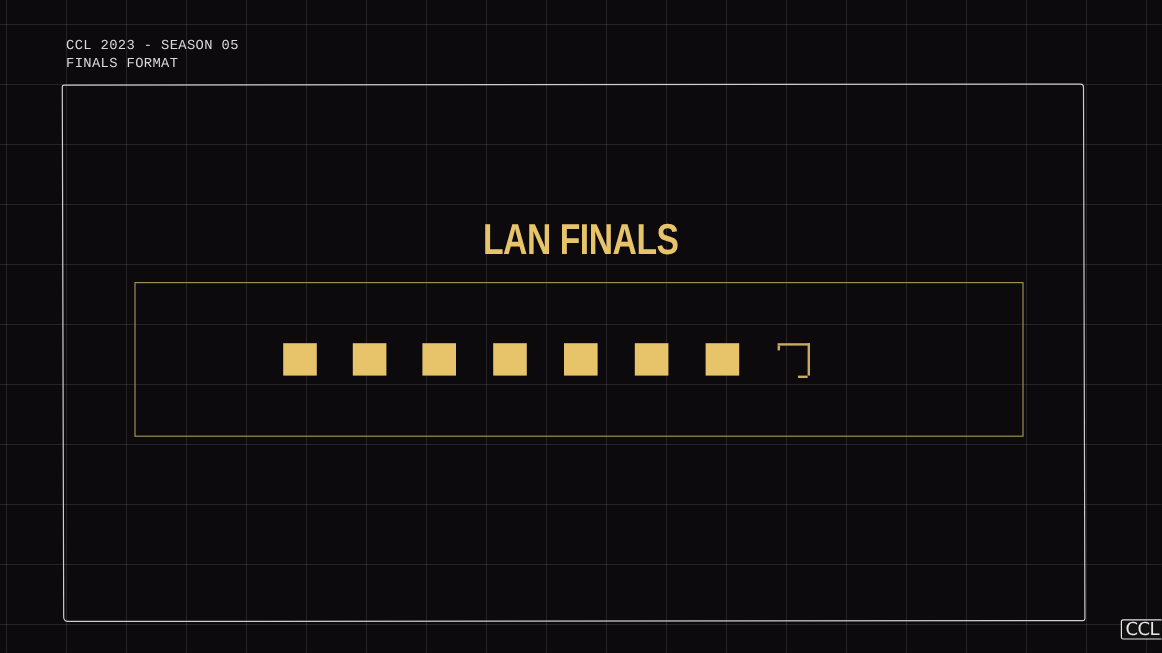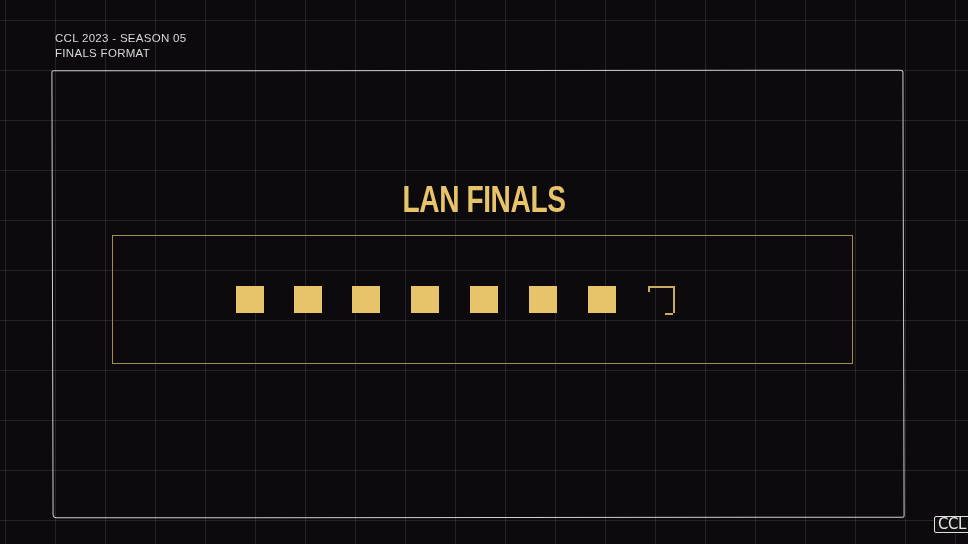--- a/index.html
+++ b/index.html
@@ -7,21 +7,21 @@
     width: 968px; height: 544px; overflow: hidden; position: relative;
     background-color: #0c0a0d;
     background-image:
       linear-gradient(to right, rgba(255,255,255,0.10) 1px, transparent 1px),
       linear-gradient(to bottom, rgba(255,255,255,0.10) 1px, transparent 1px);
     background-size: 50px 50px, 50px 50px;
     background-position: 5px 0, 0 20px;
   }
   .header {
     position: absolute; left: 55px; top: 31px;
-    font-family: Liberation Sans, sans-serif;
+    font-family: Liberation Mono, monospace;
     font-size: 11.5px; line-height: 15px; color: #d8d8d8;
     letter-spacing: 0.3px;
   }
   .outer-frame {
     position: absolute; left: 52px; top: 70px;
     width: 850px; height: 446px;
     border: 1.5px solid #cfcfcf;
     border-radius: 2px 3px 2px 4px;
     transform: skew(0.15deg, -0.05deg);
   }

